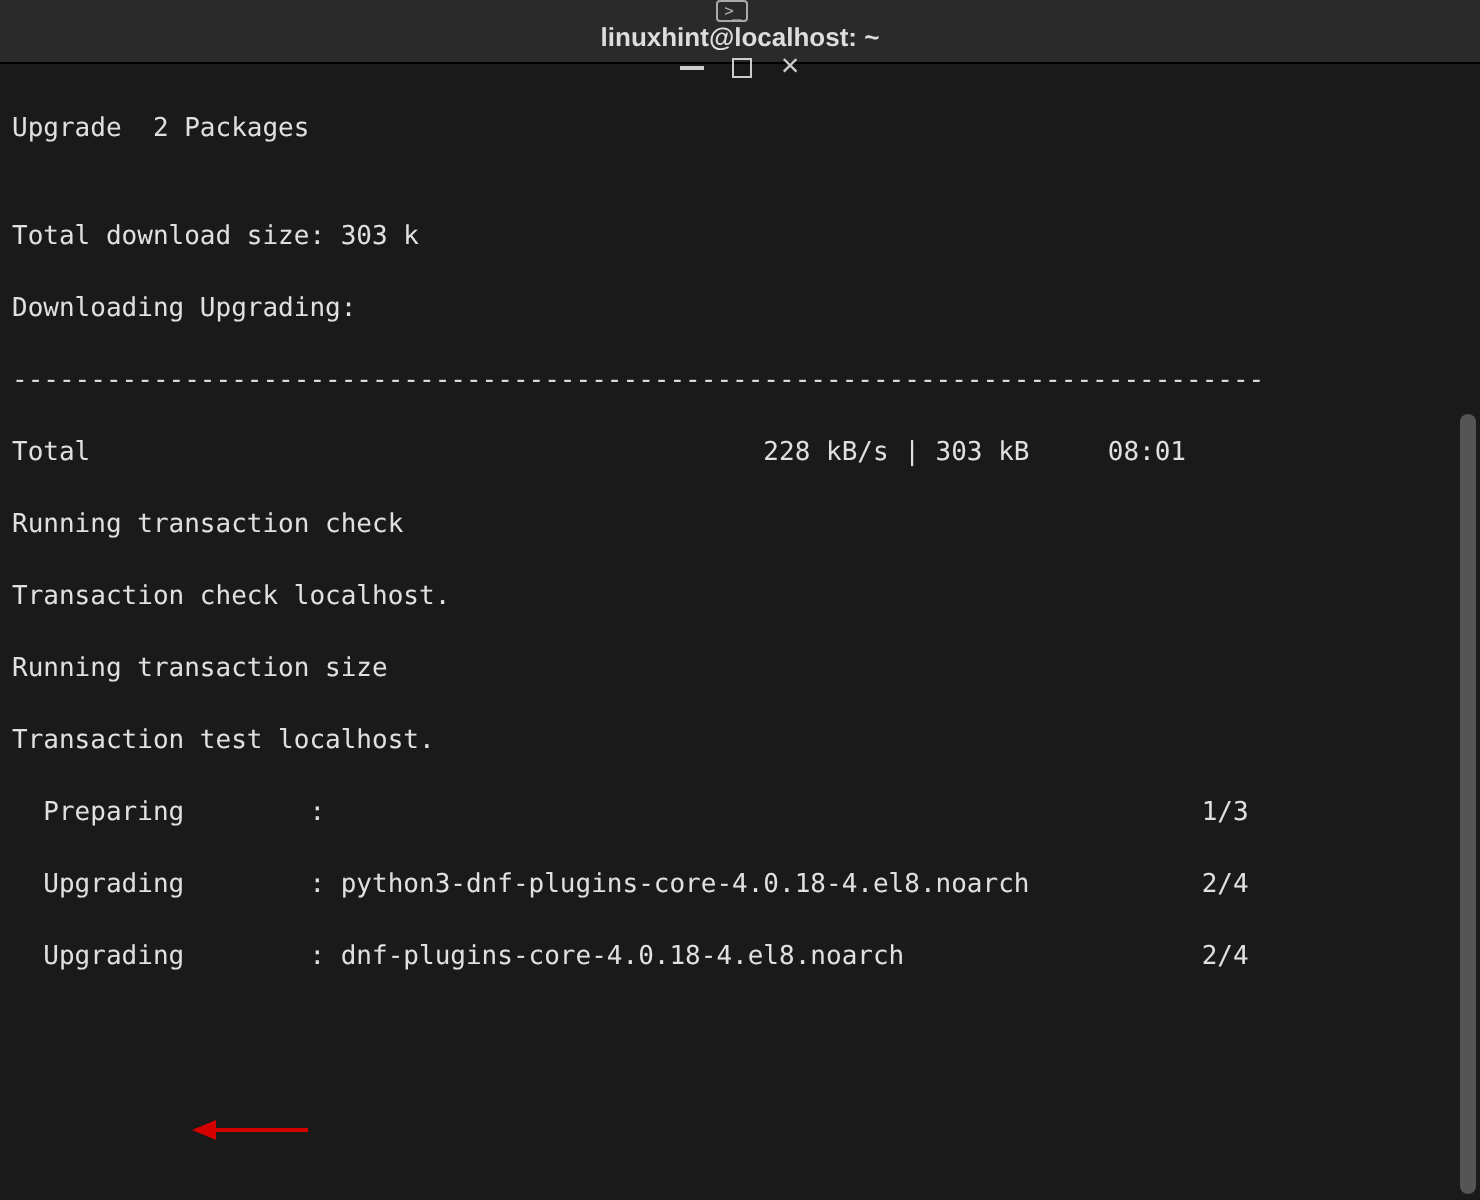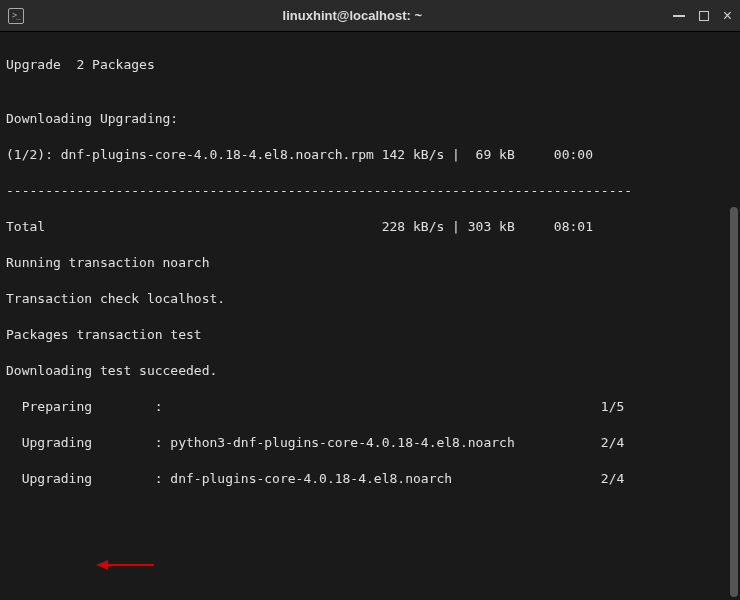--- a/index.html
+++ b/index.html
@@ -12,20 +12,21 @@
       color: #e0e0e0;
       overflow: hidden;
     }
     .titlebar {
       height: 32px;
       background: #2a2a2a;
       display: flex;
       align-items: center;
       padding: 0 8px;
       border-bottom: 1px solid #000;
+      flex-direction: column;
     }
     .titlebar-icon {
       width: 16px;
       height: 16px;
       border: 1px solid #aaa;
       border-radius: 2px;
       display: flex;
       align-items: center;
       justify-content: center;
       margin-right: 8px;
@@ -85,29 +86,29 @@
   <div class="titlebar-controls">
     <div class="ctrl-min"></div>
     <div class="ctrl-max"></div>
     <div class="ctrl-close">×</div>
   </div>
 </div>
 
 <div class="terminal">
 <div class="line">Upgrade  2 Packages</div>
 <div class="line"></div>
+<div class="line">Total download size: 303 k</div>
 <div class="line">Downloading Upgrading:</div>
-<div class="line">(1/2): dnf-plugins-core-4.0.18-4.el8.noarch.rpm 142 kB/s |  69 kB     00:00</div>
 <div class="line">--------------------------------------------------------------------------------</div>
 <div class="line">Total                                           228 kB/s | 303 kB     08:01</div>
-<div class="line">Running transaction noarch</div>
+<div class="line">Running transaction check</div>
 <div class="line">Transaction check localhost.</div>
-<div class="line">Packages transaction test</div>
-<div class="line">Downloading test succeeded.</div>
-<div class="line">  Preparing        :                                                        1/5</div>
+<div class="line">Running transaction size</div>
+<div class="line">Transaction test localhost.</div>
+<div class="line">  Preparing        :                                                        1/3</div>
 <div class="line">  Upgrading        : python3-dnf-plugins-core-4.0.18-4.el8.noarch           2/4</div>
 <div class="line">  Upgrading        : dnf-plugins-core-4.0.18-4.el8.noarch                   2/4</div>
 
 
 
 
 
 
 
 

